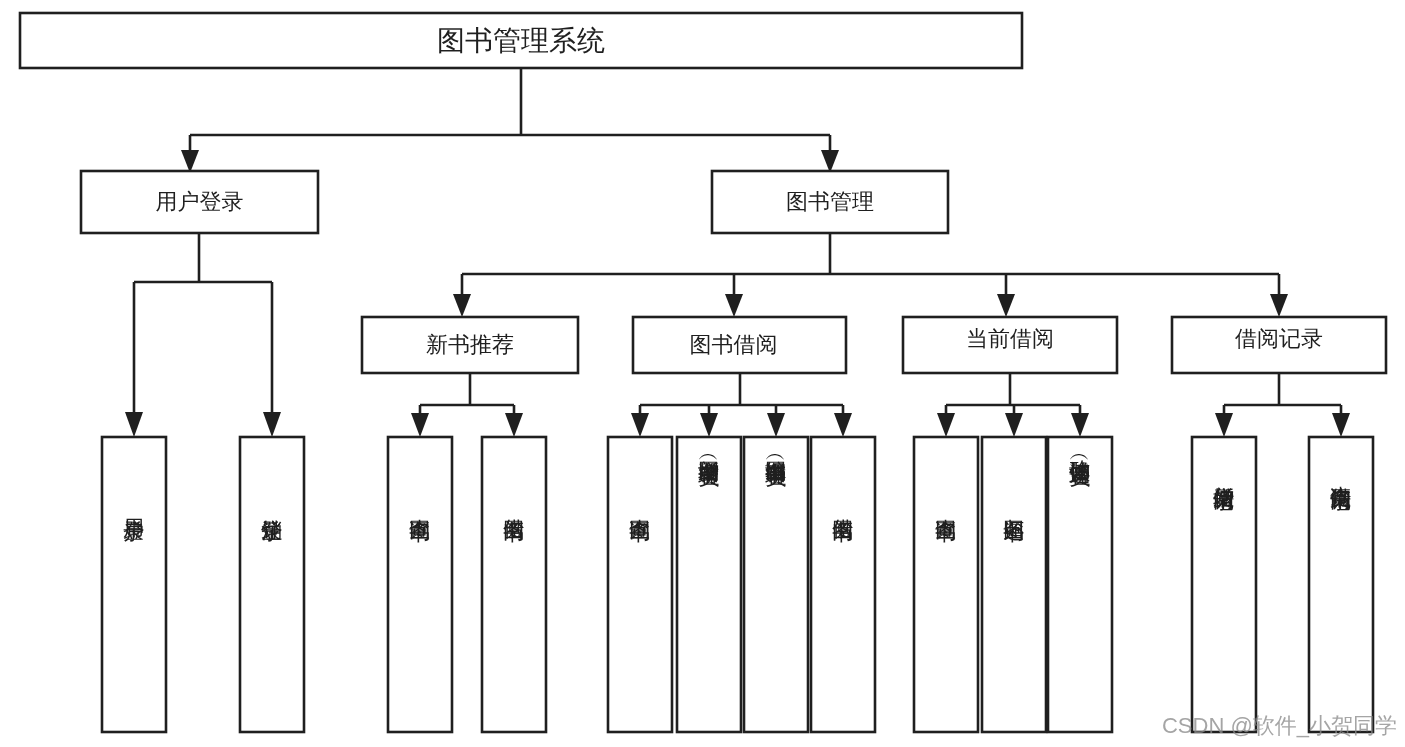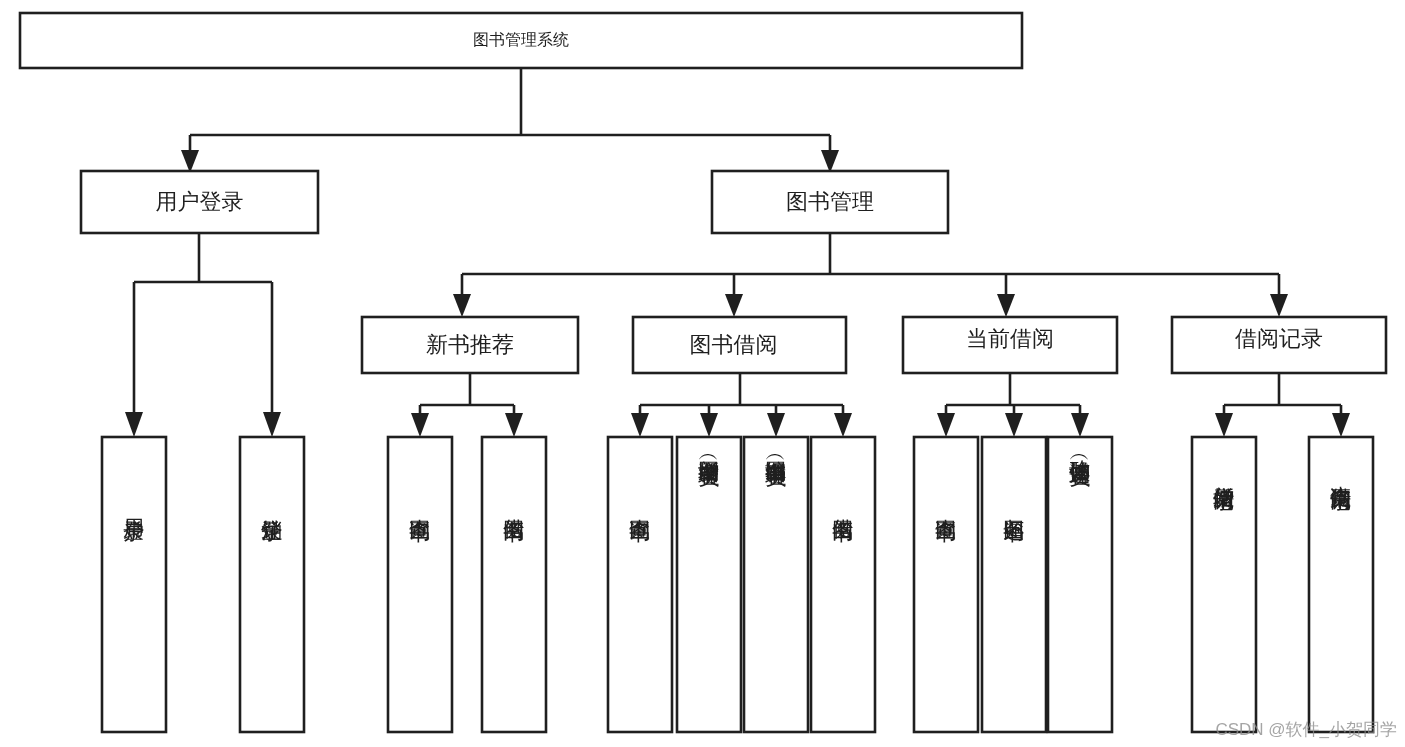--- a/index.html
+++ b/index.html
@@ -71,21 +71,21 @@
     font-family: "Liberation Sans", "DejaVu Sans", sans-serif;
     font-size: 22px;
     color: #1f1f1f;
     white-space: nowrap;
   }
   #watermark {
     position: absolute;
     right: 8px;
     bottom: 6px;
     font-family: "Liberation Sans", "DejaVu Sans", sans-serif;
-    font-size: 17px;
+    font-size: 22px;
     color: #8c8c8c;
     opacity: 0.78;
     white-space: nowrap;
     pointer-events: none;
   }
 </style>
 </head>
 <body>
 
 <div id="diagram-root">
@@ -189,21 +189,21 @@
     <rect class="node-rect" x="744" y="437" width="64" height="295"></rect>
     <rect class="node-rect" x="811" y="437" width="64" height="295"></rect>
     <rect class="node-rect" x="914" y="437" width="64" height="295"></rect>
     <rect class="node-rect" x="982" y="437" width="64" height="295"></rect>
     <rect class="node-rect" x="1048" y="437" width="64" height="295"></rect>
     <rect class="node-rect" x="1192" y="437" width="64" height="295"></rect>
     <rect class="node-rect" x="1309" y="437" width="64" height="295"></rect>
   </svg>
 
   <div class="htext-wrap" style="left:20px; top:13px; width:1002px; height:55px;">
-    <span class="htext" style="font-size:16px;">图书管理系统</span>
+    <span class="htext" style="font-size:28px;">图书管理系统</span>
   </div>
 
   <div class="htext-wrap" style="left:81px; top:171px; width:237px; height:62px;">
     <span class="htext">用户登录</span>
   </div>
   <div class="htext-wrap" style="left:362px; top:317px; width:216px; height:56px;">
     <span class="htext">新书推荐</span>
   </div>
 
   <div class="htext-wrap" style="left:712px; top:171px; width:236px; height:62px;">

